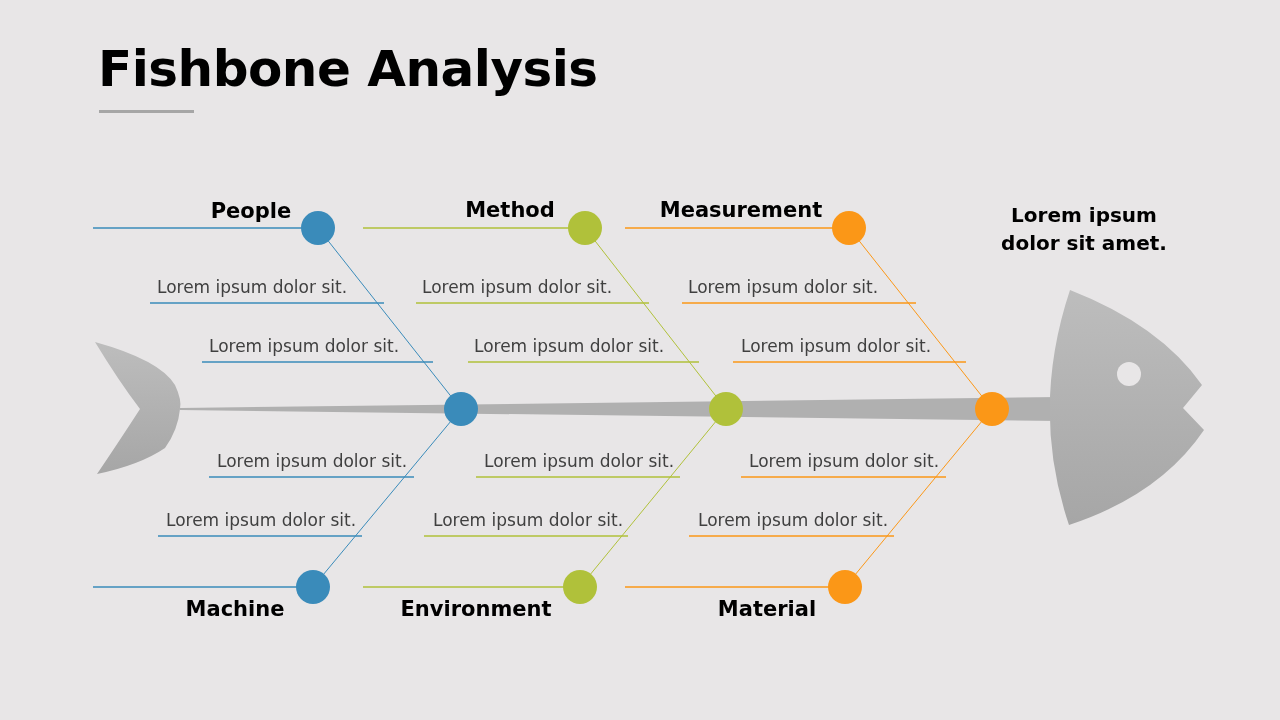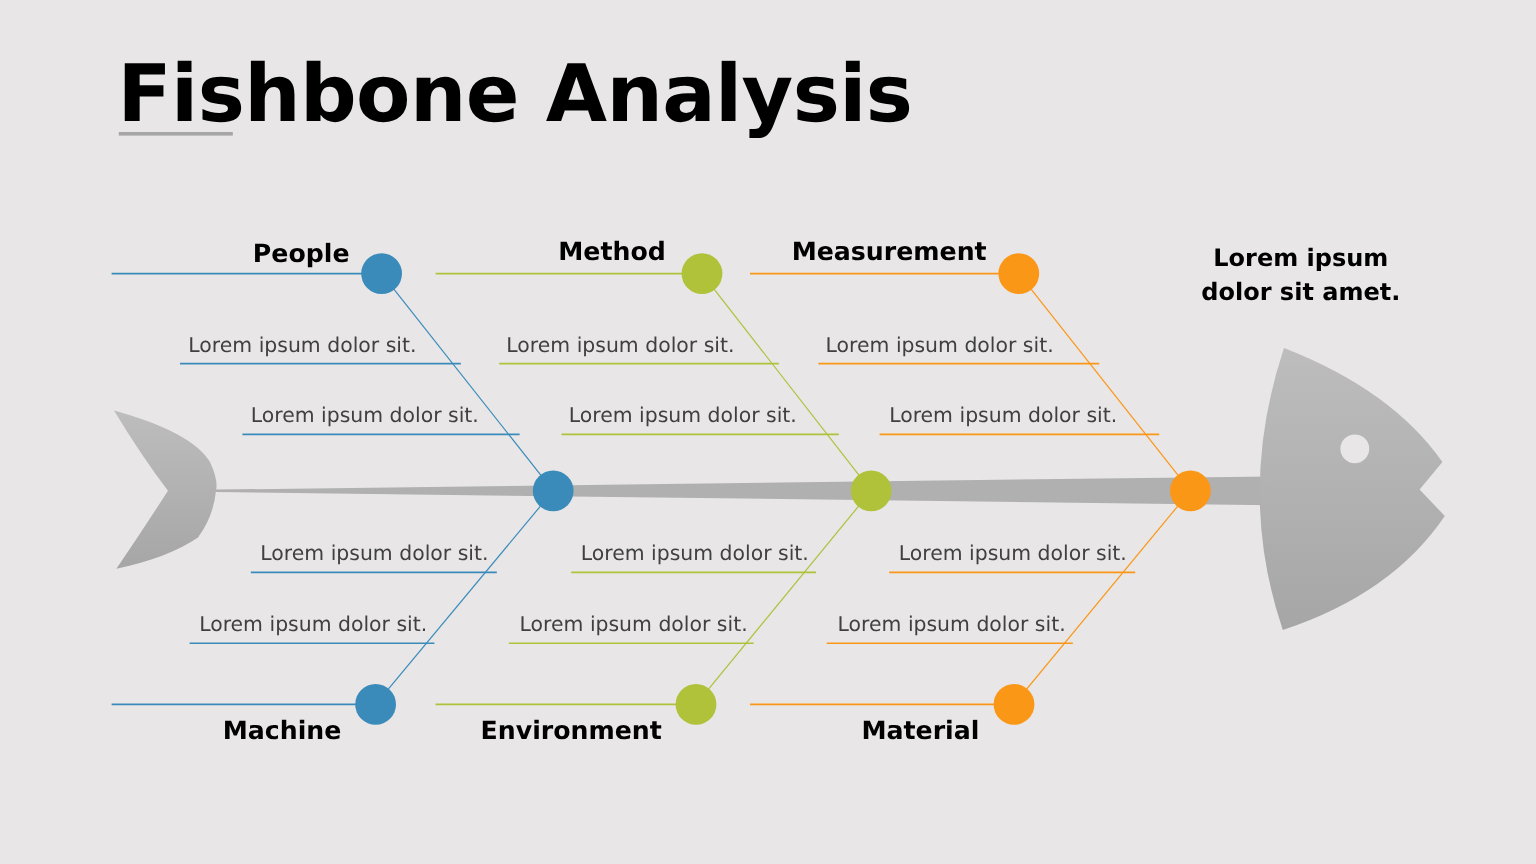--- a/index.html
+++ b/index.html
@@ -4,21 +4,21 @@
 <style>
   html, body { margin: 0; padding: 0; }
   body {
     width: 1280px; height: 720px; overflow: hidden;
     background: #e8e6e7;
     font-family: "Liberation Sans", "DejaVu Sans", sans-serif;
     position: relative;
   }
   .title {
     position: absolute; left: 98px; top: 40px;
-    font-size: 66px; font-weight: bold; color: #000;
+    font-size: 50px; font-weight: bold; color: #000;
     letter-spacing: -0.5px; margin: 0;
     font-family: "DejaVu Sans", sans-serif;
   }
   .title-underline {
     position: absolute; left: 99px; top: 110px;
     width: 95px; height: 3px; background: #a6a6a6;
   }
   svg.diagram { position: absolute; left: 0; top: 0; }
   .cat-label {
     font-family: "DejaVu Sans", sans-serif;

